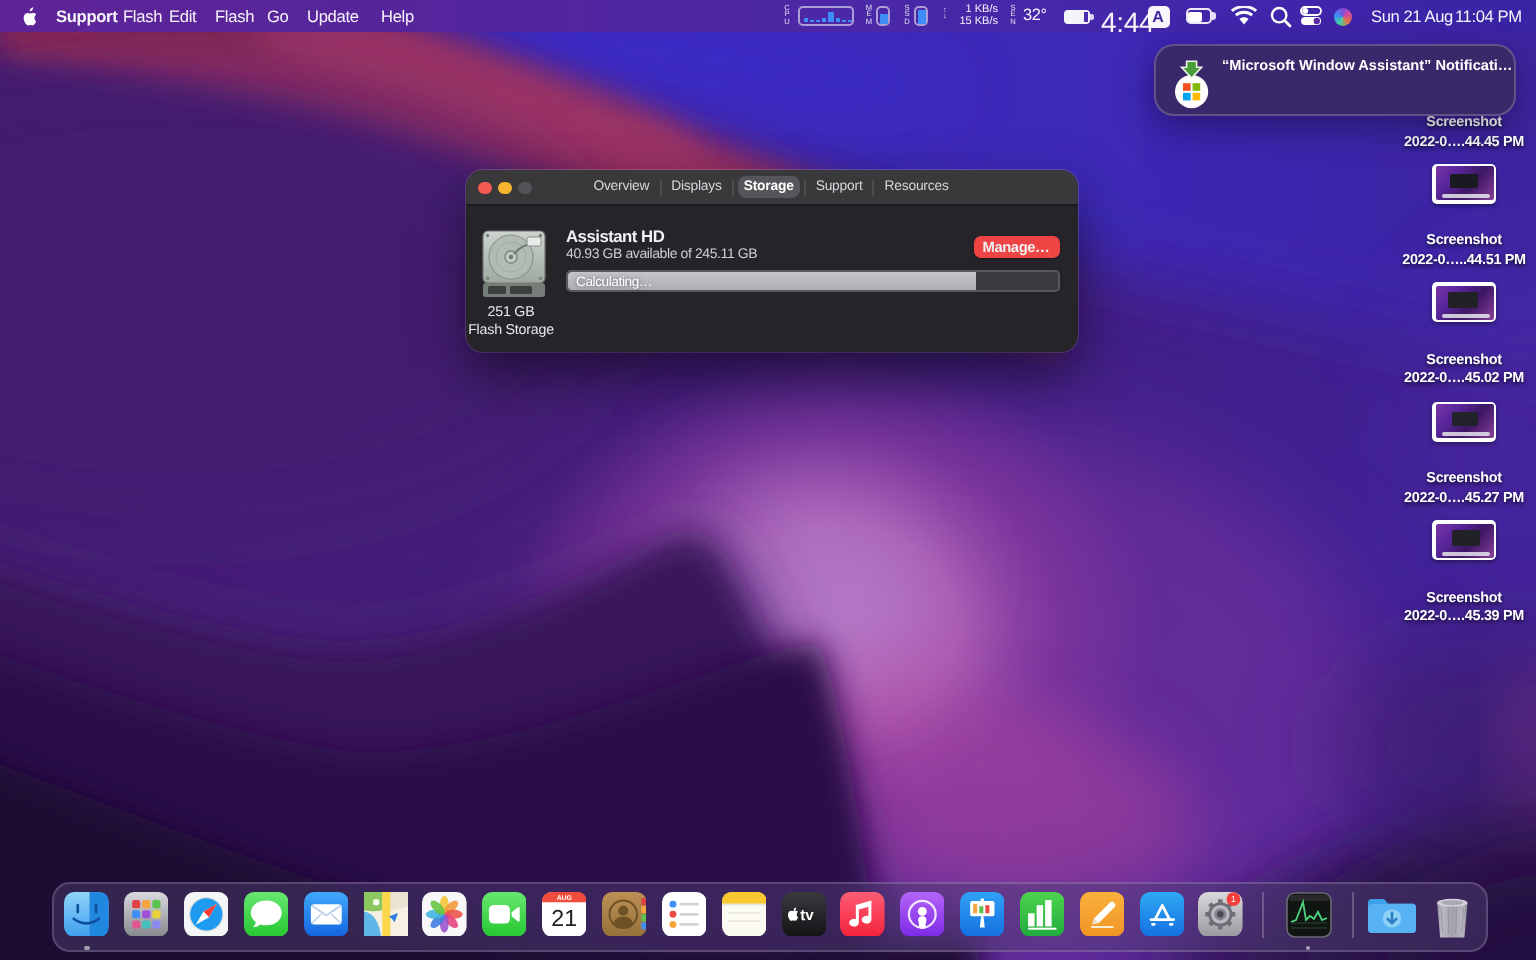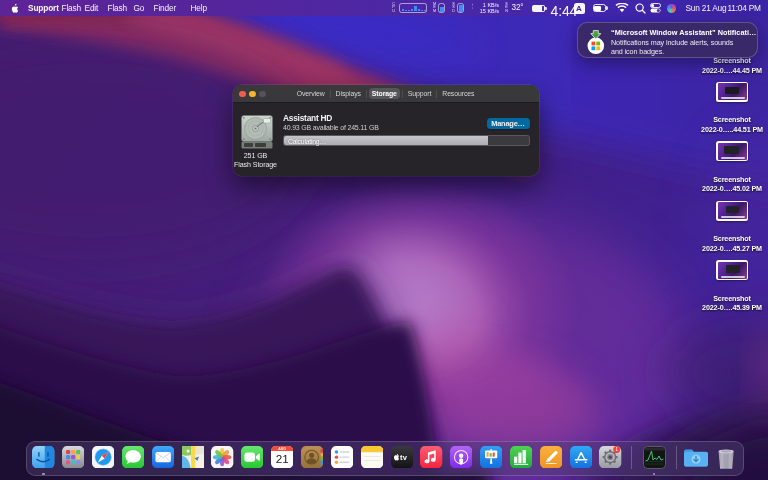--- a/index.html
+++ b/index.html
@@ -46,21 +46,21 @@
 .tab { font-size:6.9px; color:#d6d5d8; padding:2px 3px; border-radius:4px; letter-spacing:-0.1px; }
 .tab.sel { background:#56555a; color:#fff; font-weight:bold; }
 .tabsep { width:1px; height:8px; background:rgba(255,255,255,.10); }
 #winbody { position:absolute; left:0; top:19.5px; width:100%; bottom:0; }
 #disklabel { position:absolute; left:-11px; top:47.5px; width:68px; text-align:center; font-size:7.1px; letter-spacing:-0.1px; line-height:9px; color:#e8e8ea; }
 #mhd { position:absolute; left:50.5px; top:8.5px; font-size:8.4px; font-weight:bold; letter-spacing:-0.25px; color:#f2f2f4; }
 #avail { position:absolute; left:50.5px; top:20px; font-size:7px; letter-spacing:-0.2px; color:#cfcfd3; }
 #pbar { position:absolute; left:50.5px; top:30.5px; width:247px; height:11px; background:#3b3a40; border:0.5px solid #59585e; border-radius:2.5px; }
 #pfill { position:absolute; left:0; top:0; width:204px; height:100%; background:linear-gradient(180deg,#c6c5cb,#aeadb5); border-radius:2px 0 0 2px; }
 #ptext { position:absolute; left:4px; top:2px; font-size:6.8px; letter-spacing:-0.2px; color:#fff; text-shadow:0 0 2px rgba(0,0,0,.5); }
-#manage { position:absolute; right:9px; top:13.5px; width:43px; height:11px; background:#0369a1; border-radius:3.5px;
+#manage { position:absolute; right:9px; top:13.5px; width:43px; height:11px; background:#ef4444; border-radius:3.5px;
   font-size:7.4px; letter-spacing:-0.2px; font-weight:bold; color:#f0f0f2; text-align:center; line-height:11px; box-shadow:0 0.5px 1px rgba(0,0,0,.4); }
 
 #dock {
   position:absolute; left:26px; top:440.5px; width:718px; height:35px; z-index:25;
   background:rgba(82,66,118,.45); border:0.5px solid rgba(255,255,255,.17); border-radius:9px;
   backdrop-filter:blur(9px);
 }
 .dock-ico { position:absolute; top:446px; width:22.3px; height:22.3px; z-index:26; }
 .dsep { position:absolute; top:446px; width:1px; height:23px; background:rgba(255,255,255,.22); z-index:26; }
 .rdot { position:absolute; width:2.5px; height:2.5px; border-radius:50%; background:rgba(255,255,255,.55); z-index:26; }
@@ -138,21 +138,21 @@
 
 <div id="menubar">
   <svg class="abs" style="left:10px;top:3px" width="9.5" height="10" viewBox="0 0 14 14">
     <path fill="#fff" d="M9.7,0.6 C9.8,1.3 9.5,2 9.1,2.5 C8.6,3.1 7.9,3.5 7.2,3.4 C7.1,2.8 7.4,2.1 7.8,1.6 C8.3,1.1 9.1,0.7 9.7,0.6 Z M11.9,11 C11.5,11.9 11,12.8 10.3,13.5 C9.8,14 9.2,14.1 8.6,13.8 C7.9,13.5 7.3,13.5 6.6,13.8 C5.9,14.1 5.4,14 4.9,13.5 C3.4,11.9 2.3,9.5 2.8,7.4 C3.1,5.9 4.3,4.8 5.7,4.8 C6.4,4.8 7,5.2 7.6,5.2 C8.1,5.2 8.9,4.7 9.8,4.8 C10.5,4.8 11.4,5.1 12,5.9 C10.1,7 10.4,9.8 11.9,11 Z"></path>
   </svg>
   <span class="mi b" style="left:28px">Support</span>
   <span class="mi" style="left:61.5px">Flash</span>
   <span class="mi" style="left:84.5px">Edit</span>
   <span class="mi" style="left:107.5px">Flash</span>
   <span class="mi" style="left:133.5px">Go</span>
-  <span class="mi" style="left:153.5px">Finder</span>
+  <span class="mi" style="left:153.5px">Update</span>
   <span class="mi" style="left:190.5px">Help</span>
 
   <div class="vlab" style="left:391px;top:3px">C<br>P<br>U</div>
   <div class="gaugebox" style="left:399px;top:3px;width:28px;height:10px">
     <div class="gbar" style="left:2px;bottom:1px;width:2px;height:2px"></div>
     <div class="gbar" style="left:5px;bottom:1px;width:2px;height:1.5px"></div>
     <div class="gbar" style="left:8px;bottom:1px;width:2px;height:1.5px"></div>
     <div class="gbar" style="left:11px;bottom:1px;width:2px;height:2px"></div>
     <div class="gbar" style="left:14px;bottom:1px;width:3px;height:5.5px"></div>
     <div class="gbar" style="left:18px;bottom:1px;width:2px;height:2px"></div>
@@ -209,21 +209,20 @@
 <div id="notif">
   <svg class="abs" style="left:8px;top:6.5px" width="20" height="25" viewBox="0 0 20 25">
     <circle cx="9.8" cy="15.8" r="8.3" fill="#fff"></circle>
     <rect x="5.5" y="11.6" width="3.8" height="3.8" fill="#f25022"></rect>
     <rect x="10.3" y="11.6" width="3.8" height="3.8" fill="#7fba00"></rect>
     <rect x="5.5" y="16.4" width="3.8" height="3.8" fill="#00a4ef"></rect>
     <rect x="10.3" y="16.4" width="3.8" height="3.8" fill="#ffb900"></rect>
     <path d="M7.3,0.6 L12.3,0.6 L12.3,3.6 L14.8,3.6 L9.8,9 L4.8,3.6 L7.3,3.6 Z" fill="#4a9e3a" stroke="#eef5ea" stroke-width="0.8"></path>
   </svg>
   <div class="title">“Microsoft Window Assistant” Notificati…</div>
-  <div class="body">Notifications may include alerts, sounds<br>and icon badges.</div>
 </div>
 
 <div class="dicon" style="top:22.5px">
   <div class="dthumb" style="opacity:0">
       <div class="inner">
         <div class="w"></div>
         <div class="dk"></div>
       </div>
     </div>
   <div class="dlabel">Screenshot<br>2022-0….44.45 PM</div>

